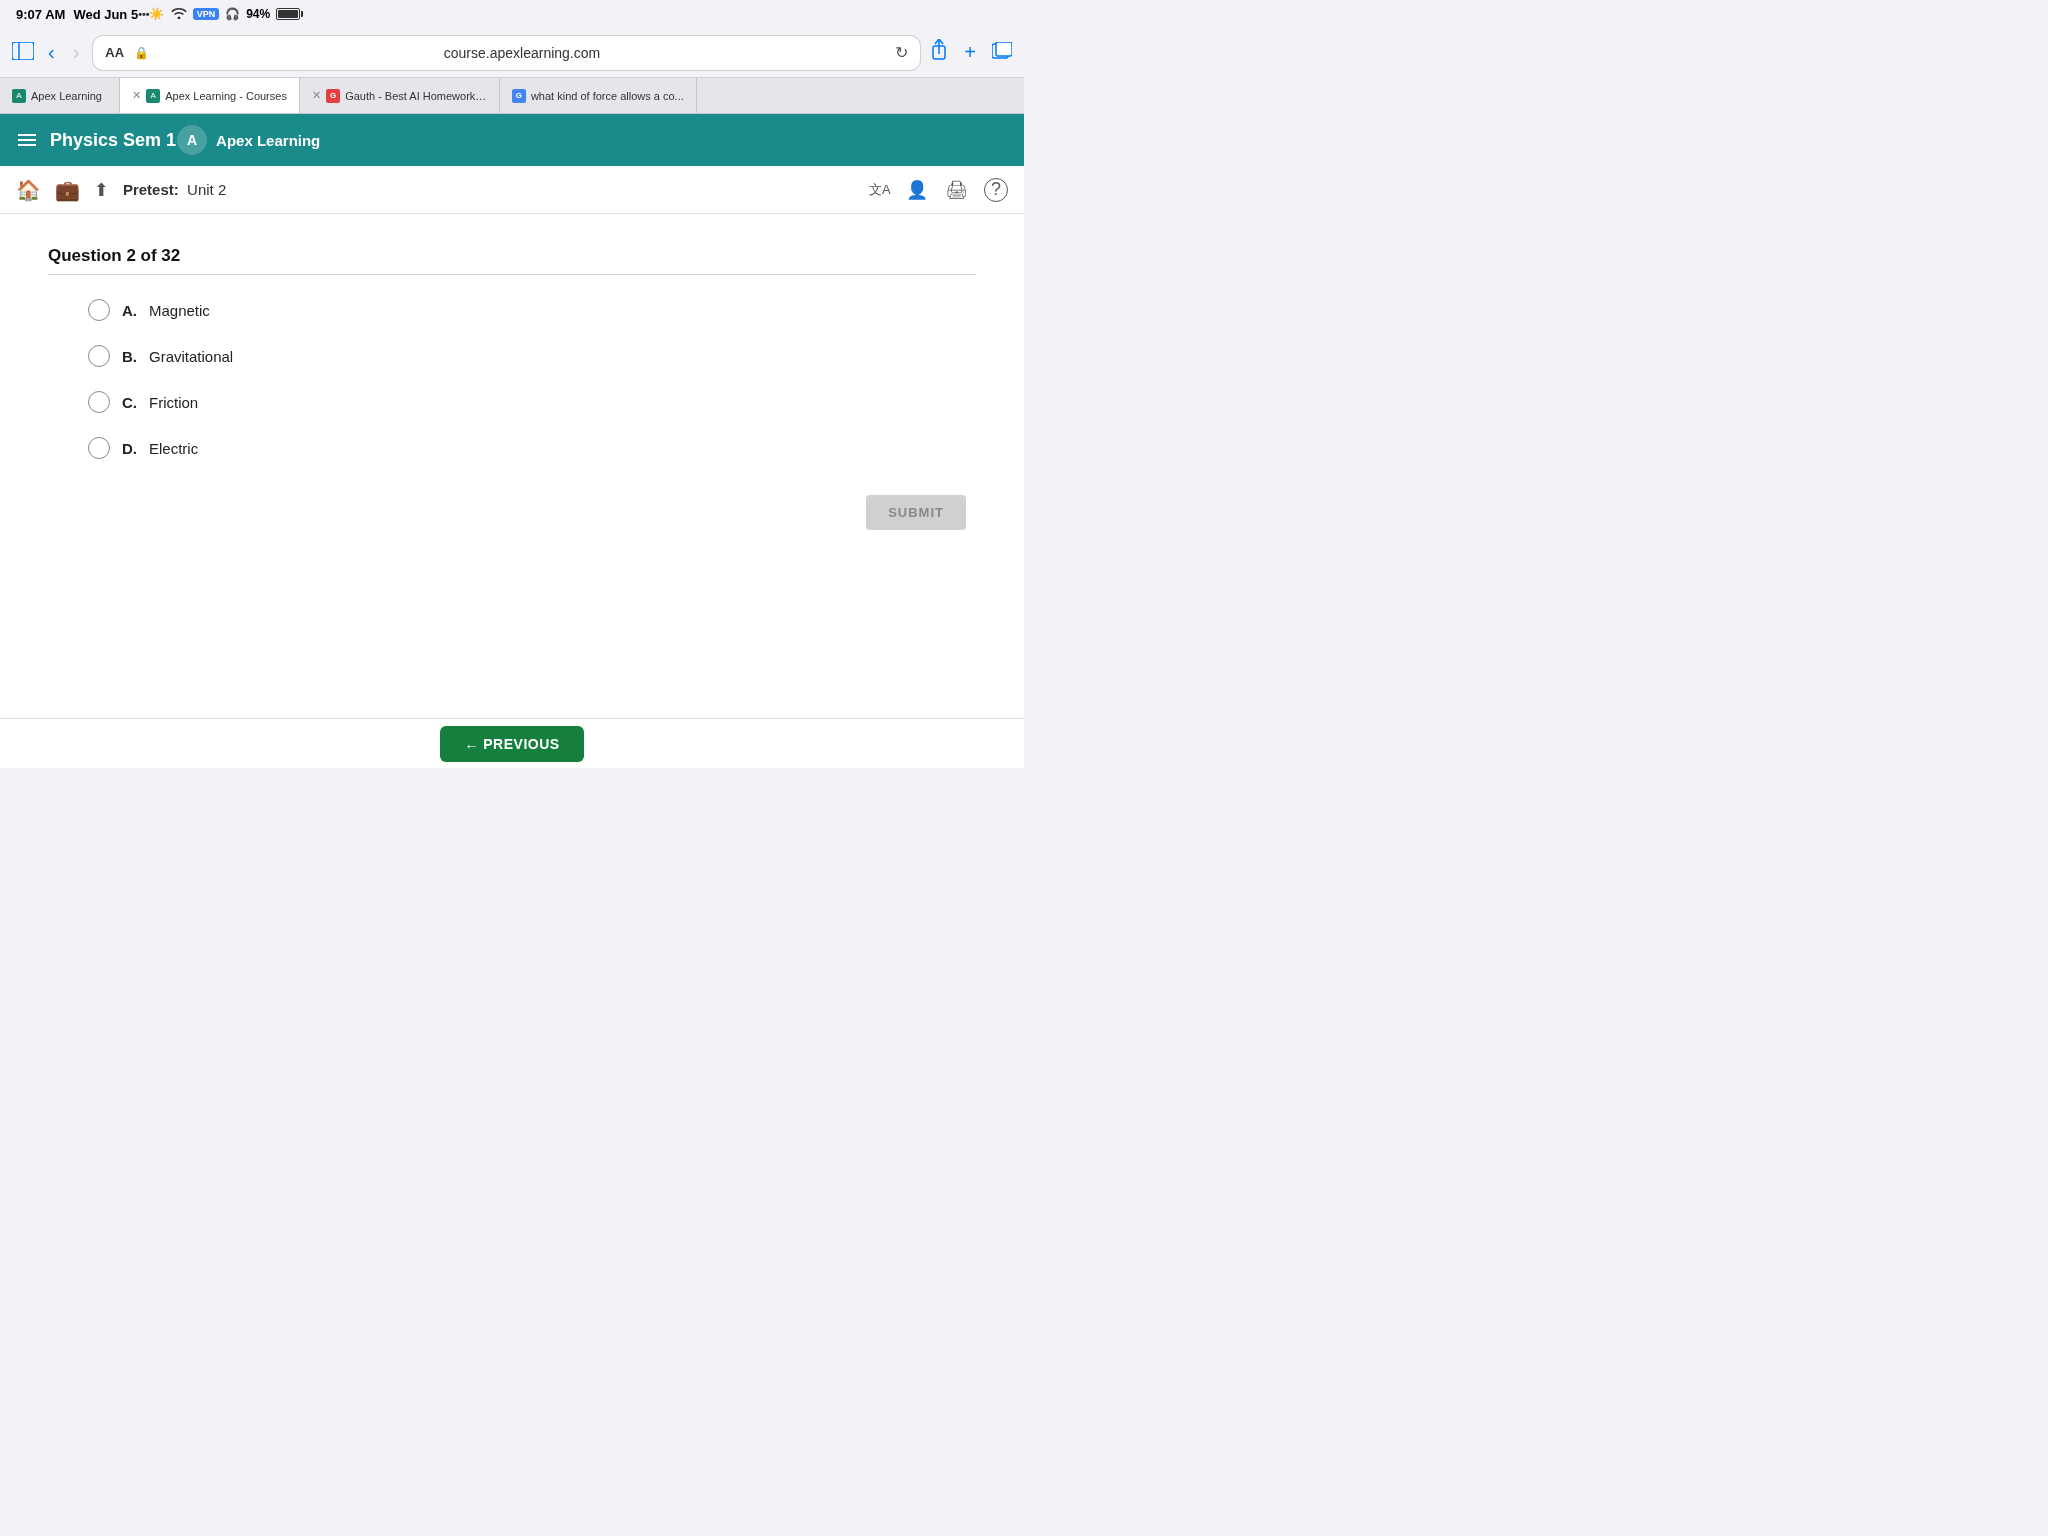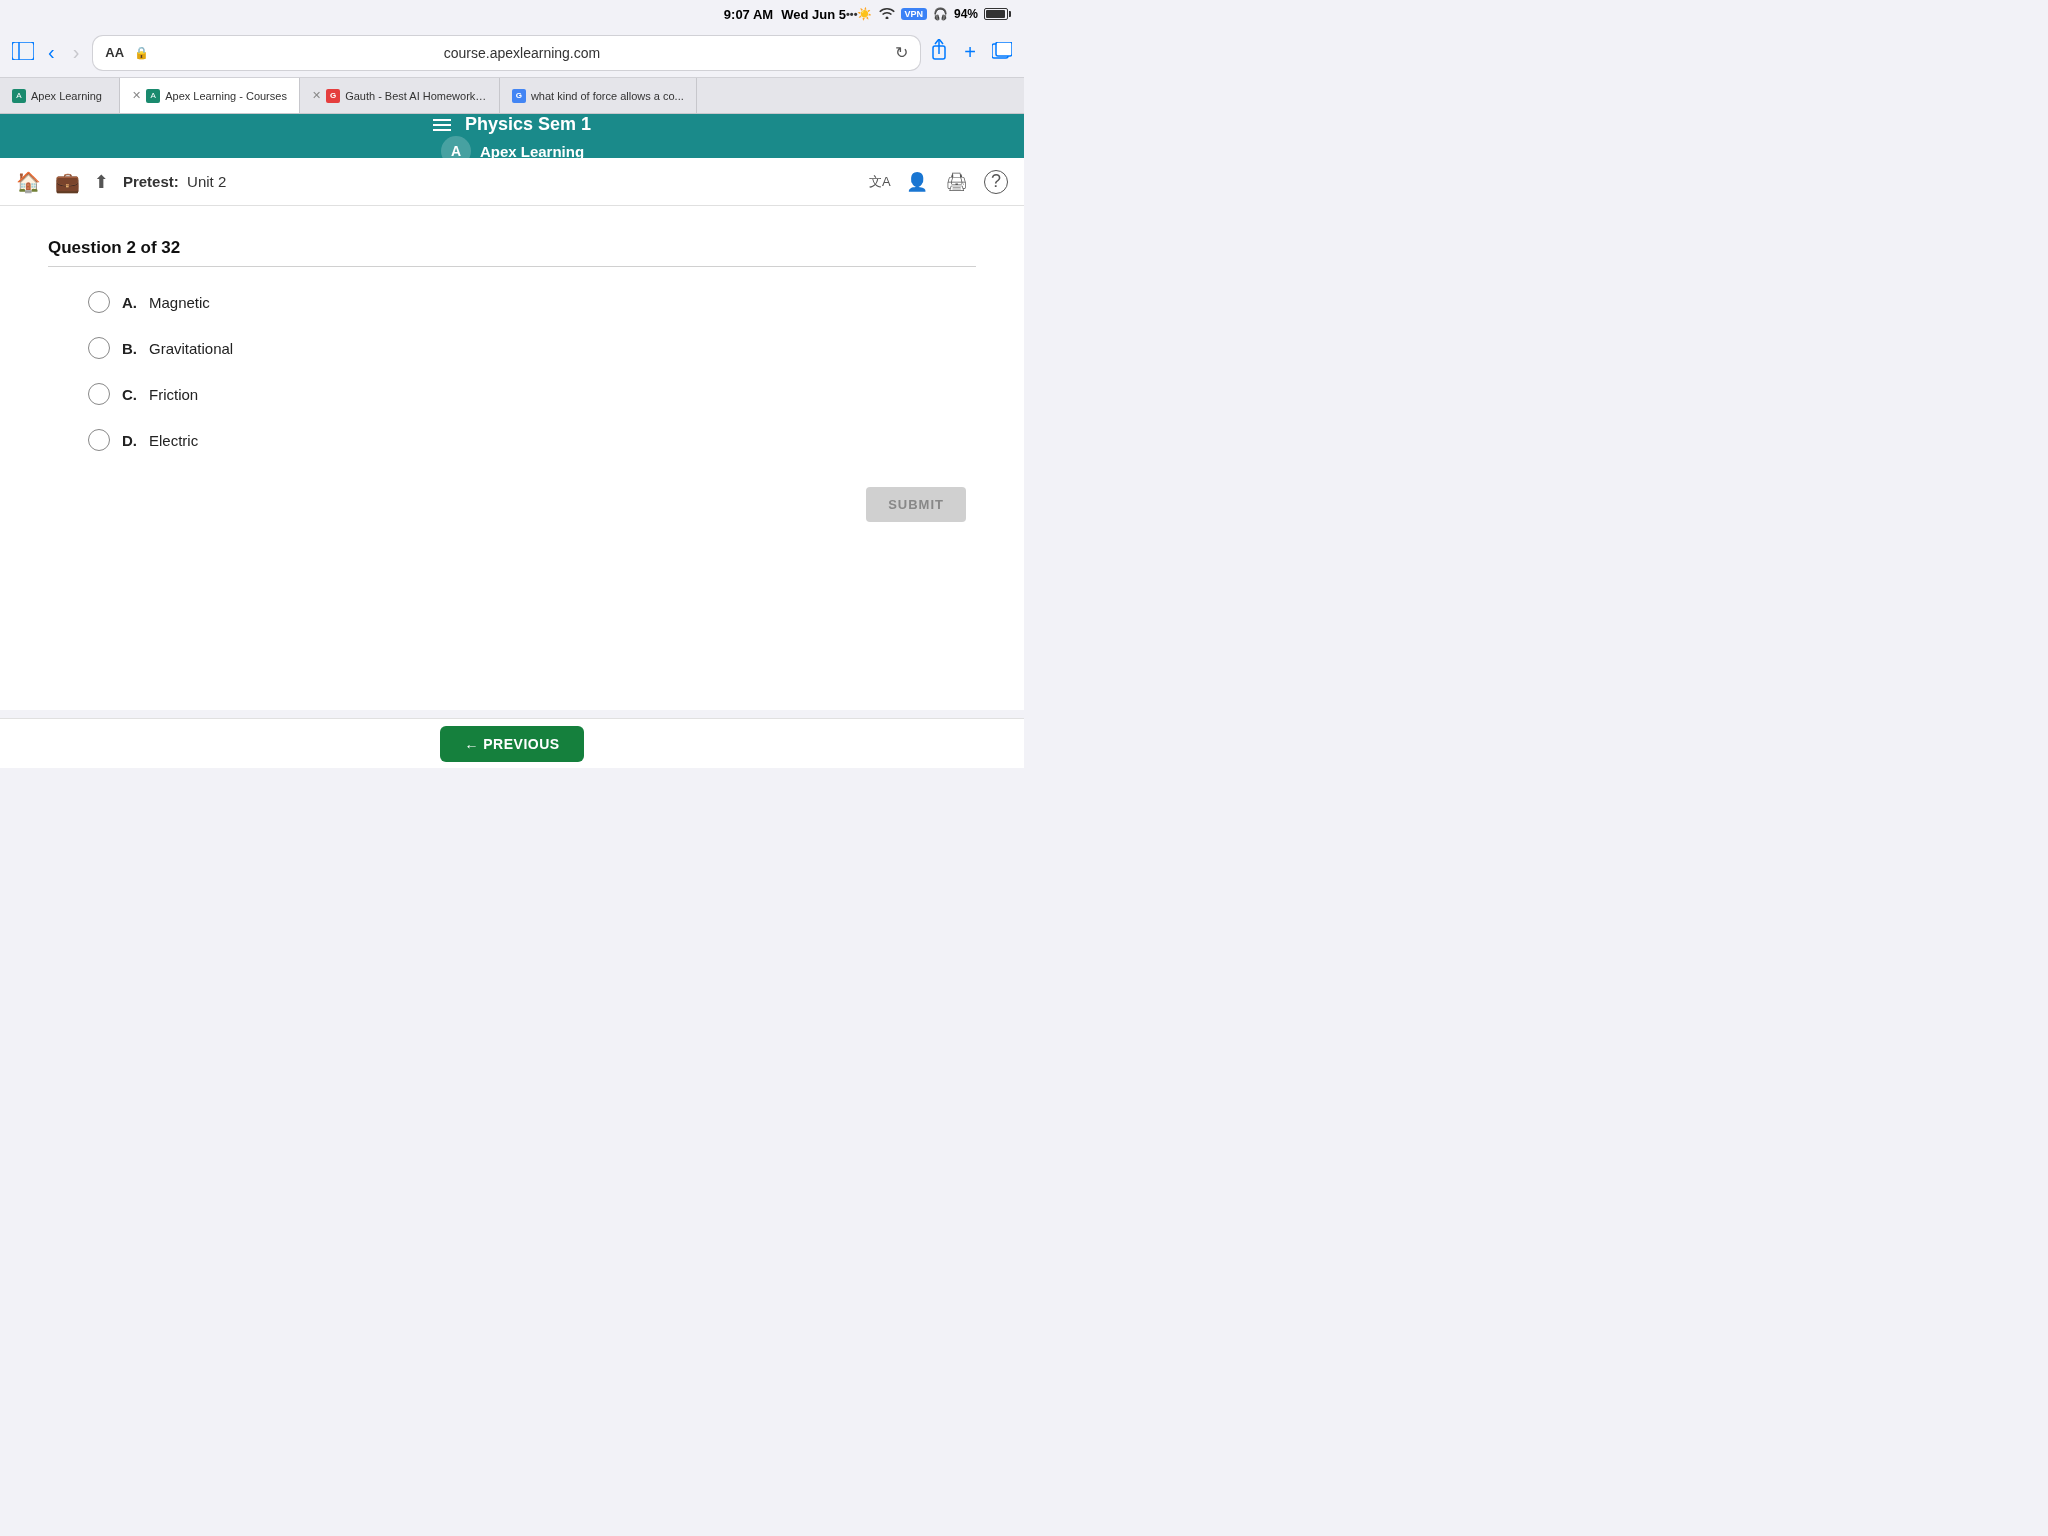--- a/index.html
+++ b/index.html
@@ -4,21 +4,21 @@
   <style>
     * { margin: 0; padding: 0; box-sizing: border-box; }
     body { font-family: -apple-system, BlinkMacSystemFont, 'Helvetica Neue', Arial, sans-serif; background: #f2f2f7; width: 1024px; height: 768px; overflow: hidden; position: relative; }
 
     
     .status-bar {
       background: #f2f2f7;
       height: 28px;
       display: flex;
       align-items: center;
-      justify-content: flex-end;
+      justify-content: flex-start;
       padding: 0 16px;
       font-size: 13px;
       font-weight: 600;
     }
     .status-left { display: flex; gap: 8px; align-items: center; }
     .status-right { display: flex; gap: 6px; align-items: center; font-size: 12px; }
     .vpn-badge { background: #3b82f6; color: white; font-size: 9px; padding: 1px 4px; border-radius: 3px; font-weight: 700; }
     .battery-icon { width: 24px; height: 12px; border: 1.5px solid #333; border-radius: 2px; position: relative; display: inline-block; }
     .battery-icon::after { content: ''; position: absolute; right: -4px; top: 50%; transform: translateY(-50%); width: 2px; height: 6px; background: #333; border-radius: 0 1px 1px 0; }
     .battery-fill { position: absolute; left: 1px; top: 1px; bottom: 1px; width: 88%; background: #333; border-radius: 1px; }
@@ -83,27 +83,26 @@
     .tab-favicon { width: 14px; height: 14px; border-radius: 2px; flex-shrink: 0; }
     .tab-favicon.apex { background: #1a8a6e; display: flex; align-items: center; justify-content: center; color: white; font-size: 8px; }
     .tab-favicon.gauth { background: #e53e3e; display: flex; align-items: center; justify-content: center; color: white; font-size: 8px; font-weight: 700; }
     .tab-favicon.google { background: #4285f4; display: flex; align-items: center; justify-content: center; color: white; font-size: 8px; font-weight: 700; }
     .tab-close { font-size: 11px; color: #888; margin-left: auto; flex-shrink: 0; }
     .tab-label { overflow: hidden; text-overflow: ellipsis; white-space: nowrap; flex: 1; }
 
     
     .course-header {
       background: #1a8a8a;
-      height: 44px;
-      display: flex;
-      align-items: center;
-      justify-content: space-between;
+      height: 52px;
+      display: flex;
+      align-items: center;
+      justify-content: flex-start;
       padding: 0 18px;
       color: white;
-      flex-direction: column;
     }
     .course-header-left { display: flex; align-items: center; gap: 14px; }
     .hamburger { display: flex; flex-direction: column; gap: 3px; cursor: pointer; }
     .hamburger span { width: 18px; height: 2px; background: white; display: block; }
     .course-title { font-size: 18px; font-weight: 700; color: white; }
     .apex-logo { display: flex; align-items: center; gap: 8px; color: white; font-size: 15px; font-weight: 600; }
     .apex-logo-icon { width: 32px; height: 32px; }
 
     
     .sub-toolbar {

